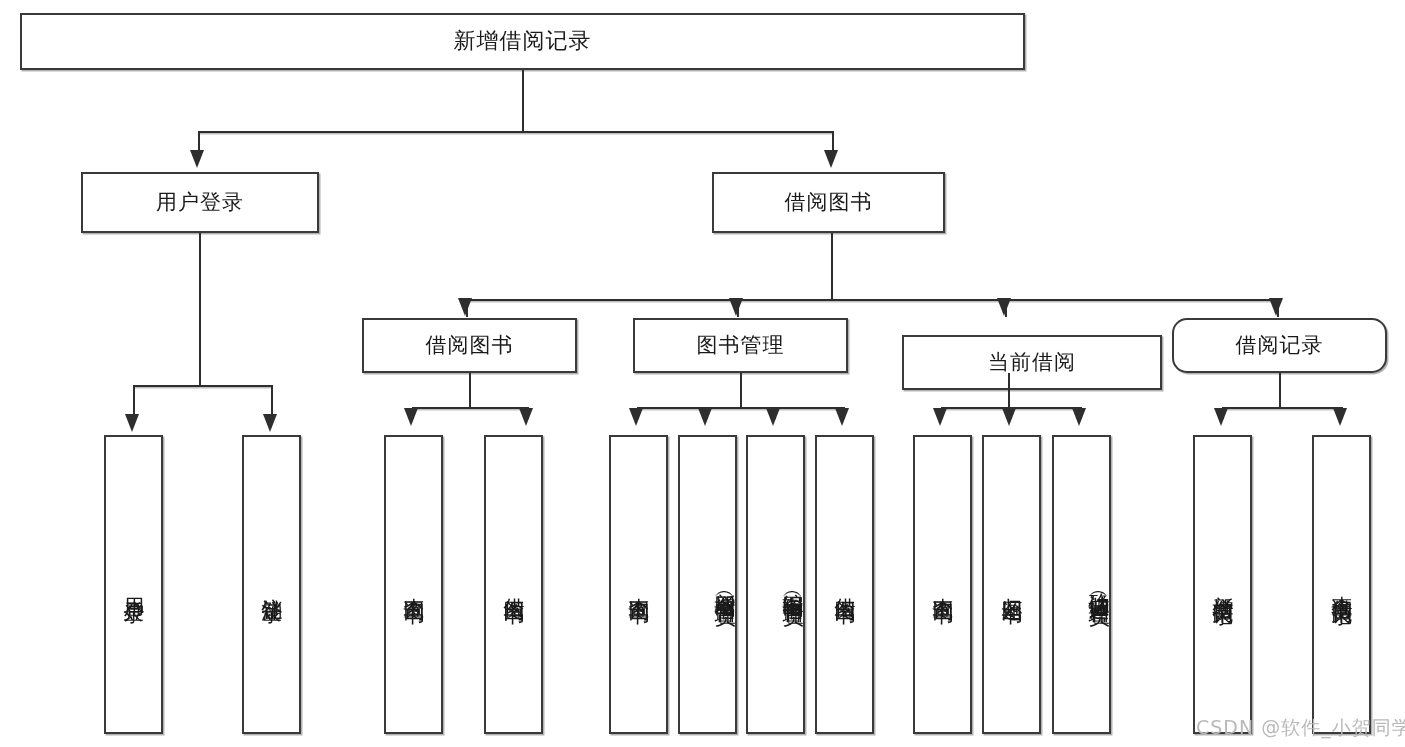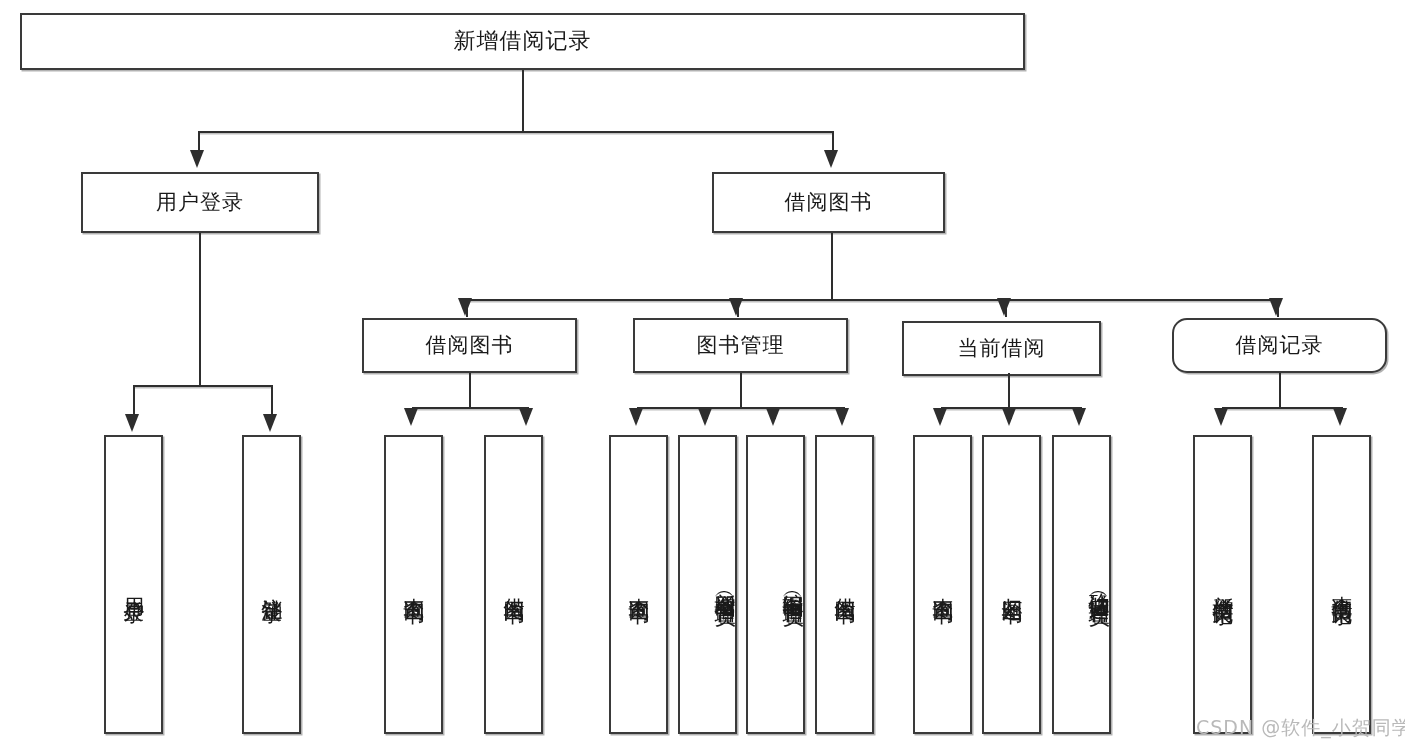--- a/index.html
+++ b/index.html
@@ -132,21 +132,21 @@
   <div class="arrow" style="left:997px; top:298px;"></div>
   <div class="vline" style="left:1277px; top:299px; height:18px;"></div>
   <div class="arrow" style="left:1269px; top:298px;"></div>
 
   <div class="node horiz" style="left:362px; top:318px; width:215px; height:55px;">
     <span>借阅图书</span>
   </div>
   <div class="node horiz" style="left:633px; top:318px; width:215px; height:55px;">
     <span>图书管理</span>
   </div>
-  <div class="node horiz" style="left:902px; top:321px; width:199px; height:55px;">
+  <div class="node horiz" style="left:902px; top:335px; width:260px; height:55px;">
     <span>当前借阅</span>
   </div>
   <div class="node horiz" style="left:1172px; top:318px; width:215px; height:55px;border-radius:15px;">
     <span>借阅记录</span>
   </div>
 
   <div class="vline" style="left:469px; top:373px; height:35px;"></div>
   <div class="hline" style="left:412px; top:407px; width:115px;"></div>
   <div class="vline" style="left:412px; top:407px; height:12px;"></div>
   <div class="arrow" style="left:404px; top:408px;"></div>

